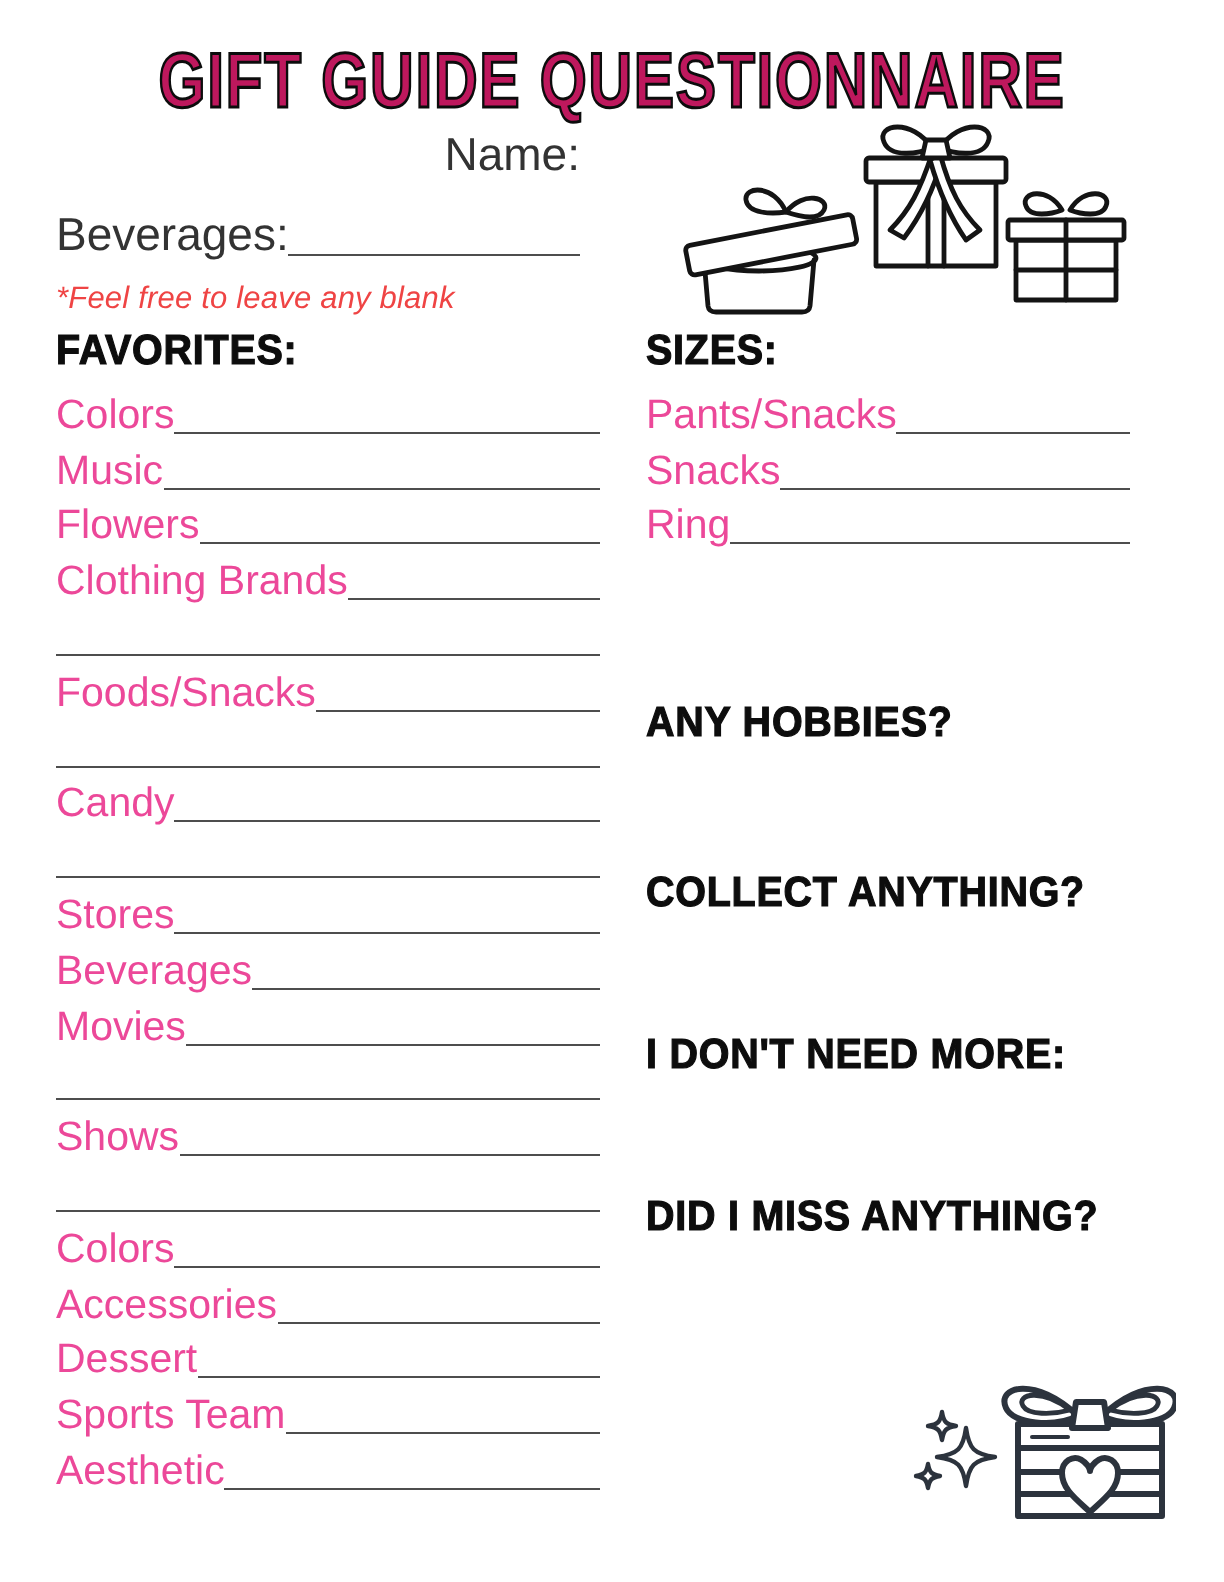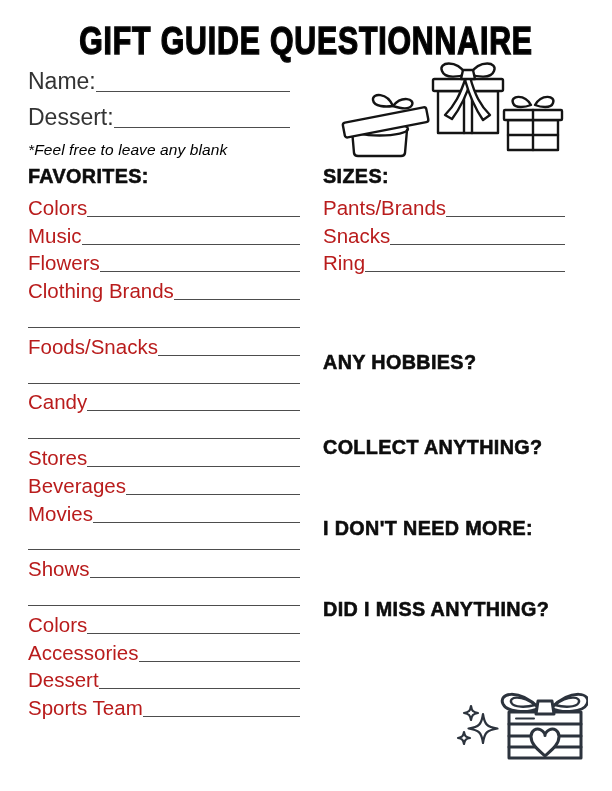--- a/index.html
+++ b/index.html
@@ -8,43 +8,43 @@
     width:612px;height:791px;
     margin:0 auto;
     background:#ffffff;
     font-family:"Liberation Sans", sans-serif;
     overflow:hidden;
   }
   
   .title{
     position:absolute;top:18px;left:0;width:612px;
     text-align:center;margin:0;
-    font-size:36px;font-weight:900;color:#000000;
+    font-size:36px;font-weight:900;color:#be185d;
     letter-spacing:1px;
   }
   .title .squeeze{
     display:inline-block;
     transform:scaleX(.84) scaleY(1.08);
     transform-origin:center top;
     -webkit-text-stroke:1.4px #0c0c0c;
     white-space:nowrap;
   }
   
   .field-row{
     position:absolute;left:28px;
     display:flex;align-items:flex-end;
     font-size:23px;color:#333333;
   }
   .field-row .flabel{line-height:26px;white-space:nowrap;}
   .field-row .fline{flex:1;border-bottom:1.7px solid #4d4d4d;margin-bottom:2px;}
-  #name-row{top:64px;width:262px;height:30px;}
+  #name-row{top:64px;width:262px;height:30px;flex-direction:column;}
   #birthday-row{top:100px;width:262px;height:30px;}
   .note{
     position:absolute;left:28px;top:141px;
-    font-style:italic;font-size:15.5px;color:#000000;
+    font-style:italic;font-size:15.5px;color:#ef4444;
     letter-spacing:.1px;
   }
   
   .sec-heading{
     font-size:21px;font-weight:900;color:#0d0d0d;
     letter-spacing:.4px;
     -webkit-text-stroke:.6px #0d0d0d;
     transform:scaleX(.94);transform-origin:left center;
     white-space:nowrap;
     margin:0 0 4px 0;line-height:22px;
@@ -57,21 +57,21 @@
     transform:scaleX(.94);transform-origin:left center;
     white-space:nowrap;
   }
   
   .col{position:absolute;top:165px;}
   #favorites-col{left:28px;width:272px;}
   #sizes-col{left:323px;width:242px;}
   .row{
     display:flex;align-items:flex-end;
     height:27.8px;
-    font-size:20.5px;color:#b91c1c;
+    font-size:20.5px;color:#ec4899;
   }
   .row .row-label{line-height:23px;white-space:nowrap;}
   .row .row-line{flex:1;border-bottom:1.7px solid #4d4d4d;margin-bottom:2px;}
   
   .illus{position:absolute;}
   #open-gift{left:341px;top:83px;}
   #bow-gift{left:428px;top:57px;}
   #small-gift{left:502px;top:88px;}
   #bottom-art{left:450px;top:676px;}
 </style>
@@ -81,21 +81,21 @@
 <div class="page">
 
   <h1 class="title"><span class="squeeze">GIFT GUIDE QUESTIONNAIRE</span></h1>
 
   <div class="field-row" id="name-row">
     <span class="flabel">Name:</span>
     <span class="fline"></span>
   </div>
 
   <div class="field-row" id="birthday-row">
-    <span class="flabel">Dessert:</span>
+    <span class="flabel">Beverages:</span>
     <span class="fline"></span>
   </div>
 
   <div class="note">*Feel free to leave any blank</div>
 
   <svg class="illus" id="open-gift" width="92" height="76" viewBox="0 0 92 76" fill="none" stroke="#141414" stroke-width="2.4" stroke-linejoin="round" stroke-linecap="round">
     <path d="M52,23 C46,9 31,10 32,17 C33,24 45,24 52,23 Z"></path>
     <path d="M52,23 C61,12 74,16 71,22 C68,28 58,25 52,23 Z"></path>
     <path d="M11,47 L13,70 Q13.4,73 17,73 L60,73 Q63.6,73 64,70 L66,47"></path>
     <ellipse cx="38.5" cy="46" rx="28.5" ry="6.5"></ellipse>
@@ -195,26 +195,30 @@
         <span class="row-line"></span>
       </div>
     <div class="row">
         <span class="row-label">Dessert</span>
         <span class="row-line"></span>
       </div>
     <div class="row">
         <span class="row-label">Sports Team</span>
         <span class="row-line"></span>
       </div>
+    <div class="row">
+        <span class="row-label">Aesthetic</span>
+        <span class="row-line"></span>
+      </div>
   </div>
 
   <div class="col" id="sizes-col">
     <div class="sec-heading">SIZES:</div>
     <div class="row">
-        <span class="row-label">Pants/Brands</span>
+        <span class="row-label">Pants/Snacks</span>
         <span class="row-line"></span>
       </div>
     <div class="row">
         <span class="row-label">Snacks</span>
         <span class="row-line"></span>
       </div>
     <div class="row">
         <span class="row-label">Ring</span>
         <span class="row-line"></span>
       </div>

